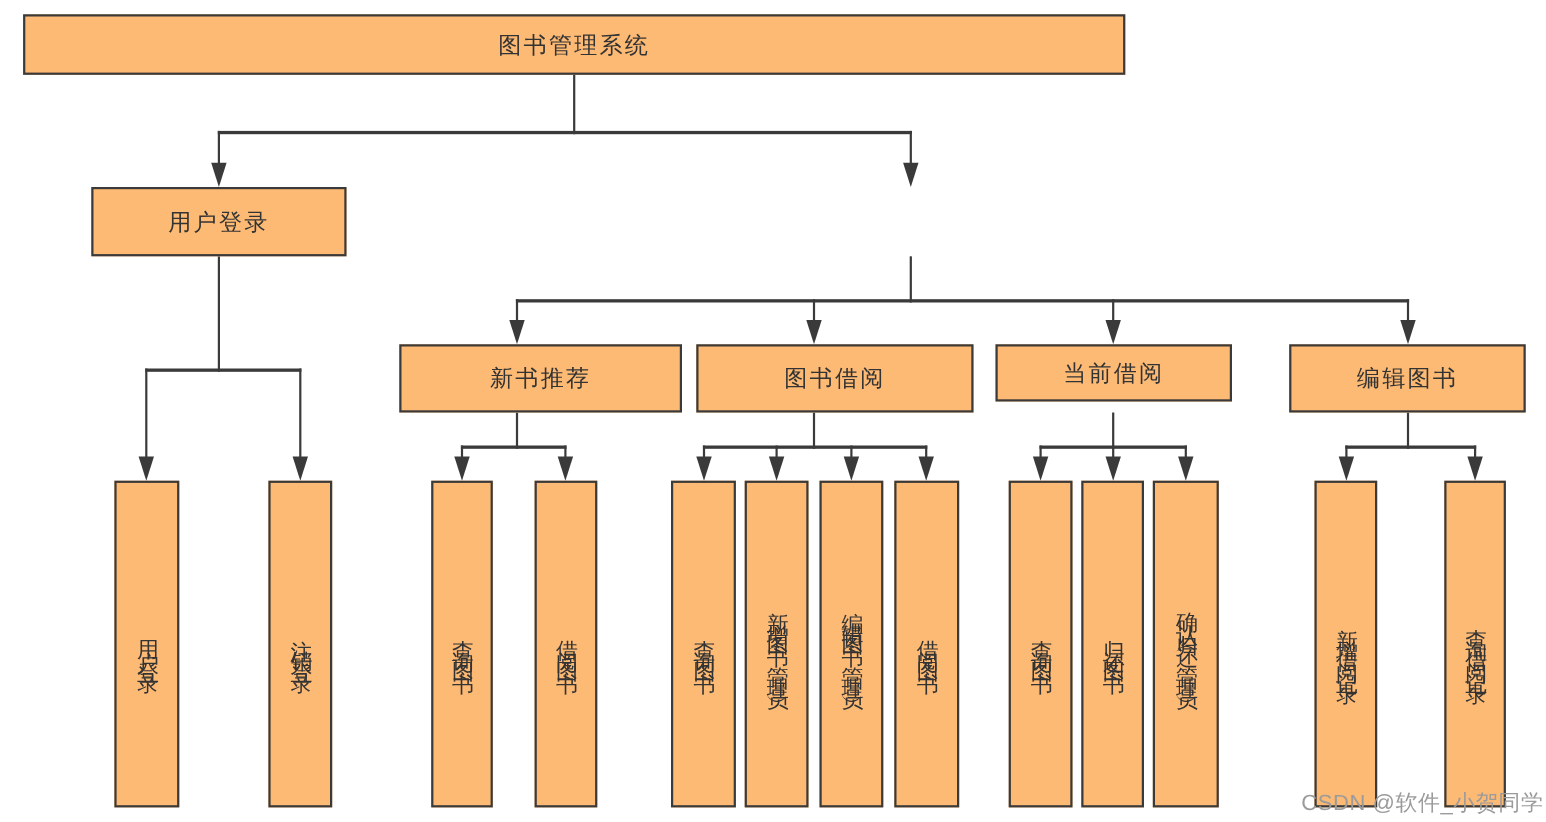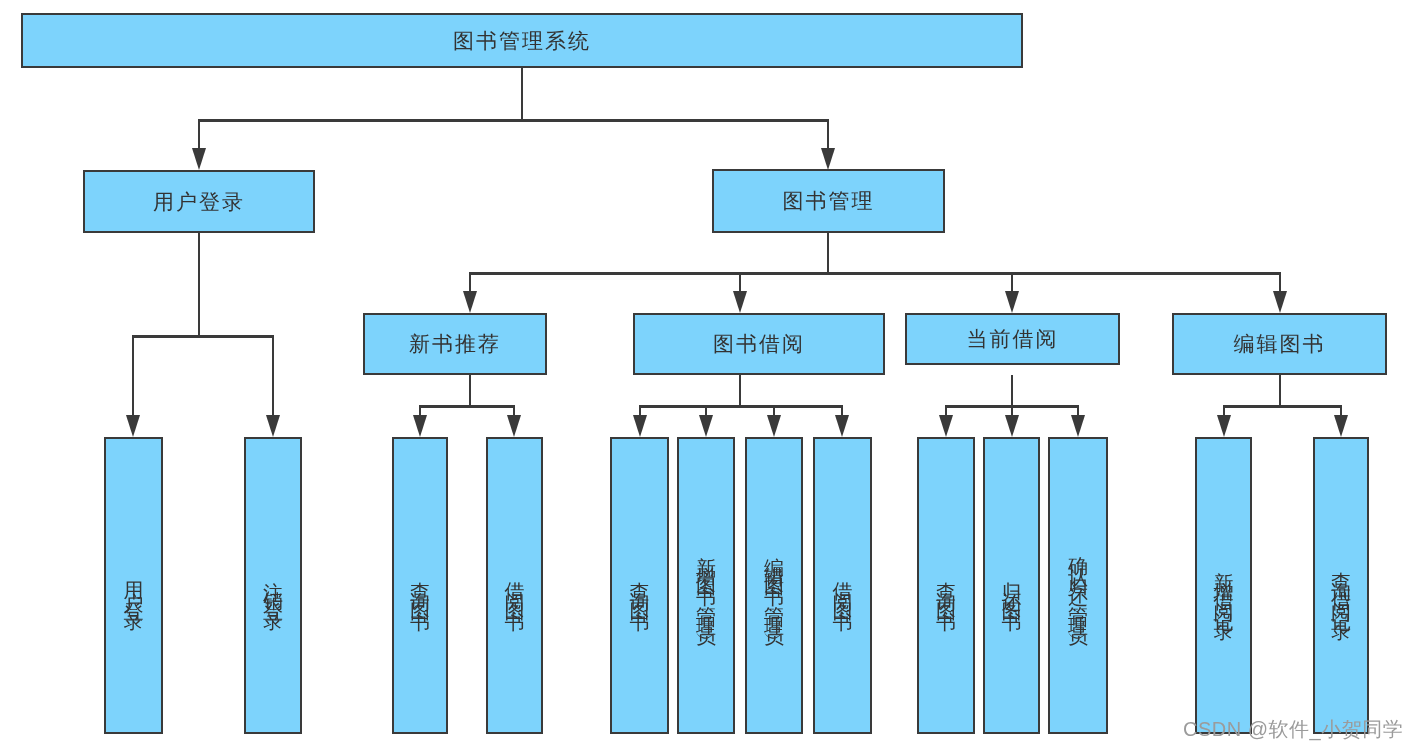--- a/index.html
+++ b/index.html
@@ -8,21 +8,21 @@
     --wm:#9b9b9b;
     --bg:#ffffff;
   }
   *{box-sizing:border-box;}
   html,body{margin:0;padding:0;background:var(--bg);}
   body{font-family:"Liberation Sans","DejaVu Sans",sans-serif;}
   #canvas{position:relative;width:1405px;height:747px;background:var(--bg);overflow:hidden;}
   .node{
     position:absolute;
     border:2.5px solid var(--line);
-    background:#7dd3fc;
+    background:#fdba74;
     display:flex;align-items:center;justify-content:center;
     color:var(--text);
     font-size:21px;
     letter-spacing:2px;
     z-index:2;
   }
   .node .lbl{white-space:nowrap;}
   .node.v{font-size:20px;letter-spacing:0;}
   .node.v .lbl{
     writing-mode:vertical-rl;
@@ -100,24 +100,21 @@
     <div class="cline" style="left: 1222.75px; top: 405px; width: 2.5px; height: 12px;"></div>
     <div class="arrow" style="left: 1217px; top: 415px;"></div>
     <div class="cline" style="left: 1339.75px; top: 405px; width: 2.5px; height: 12px;"></div>
     <div class="arrow" style="left: 1334px; top: 415px;"></div>
     <div class="node" style="left: 21px; top: 13px; width: 1002px; height: 55px;">
       <span class="lbl">图书管理系统</span>
     </div>
     <div class="node" style="left: 83px; top: 170px; width: 232px; height: 63px;">
       <span class="lbl">用户登录</span>
     </div>
-    <div class="node" style="left: 712px; top: 169px; width: 233px; height: 64px;">
-      <span class="lbl">图书管理</span>
-    </div>
-    <div class="node" style="left: 363px; top: 313px; width: 184px; height: 62px;">
+    <div class="node" style="left: 363px; top: 313px; width: 257px; height: 62px;">
       <span class="lbl">新书推荐</span>
     </div>
     <div class="node" style="left: 633px; top: 313px; width: 252px; height: 62px;">
       <span class="lbl">图书借阅</span>
     </div>
     <div class="node" style="left: 905px; top: 313px; width: 215px; height: 52px;">
       <span class="lbl">当前借阅</span>
     </div>
     <div class="node" style="left: 1172px; top: 313px; width: 215px; height: 62px;">
       <span class="lbl">编辑图书</span>

